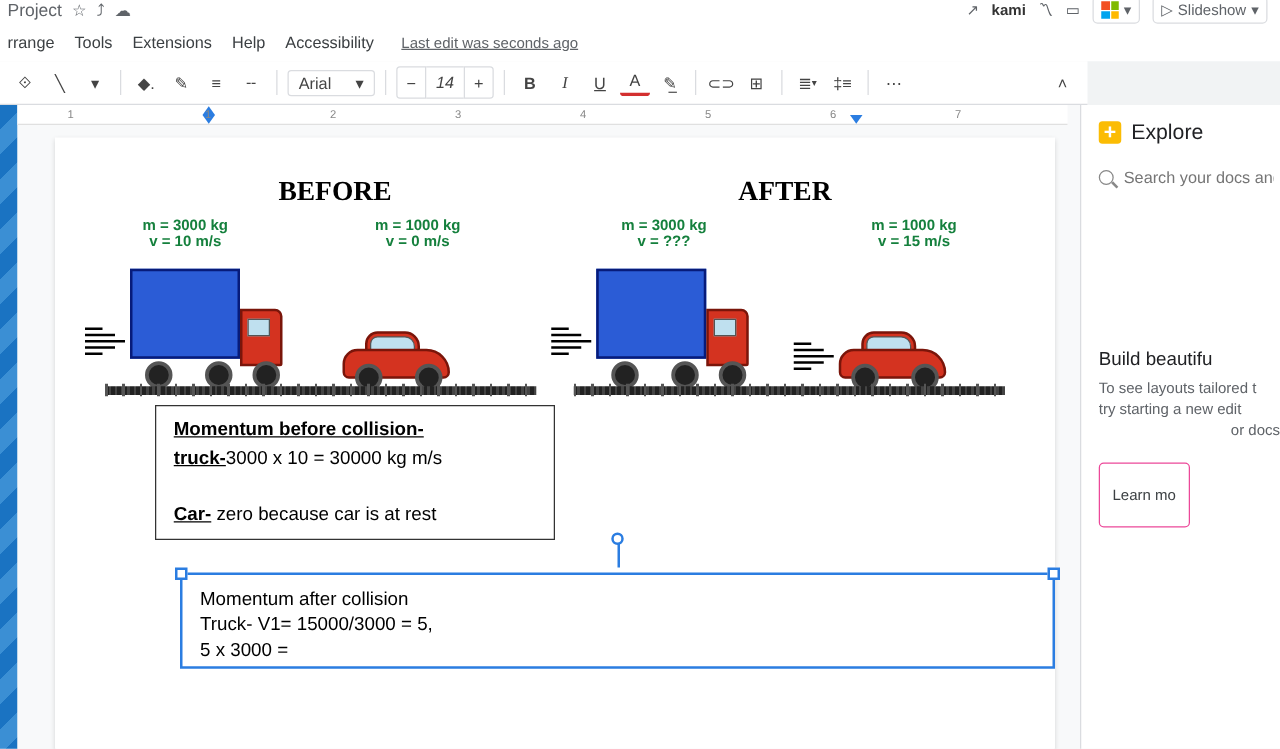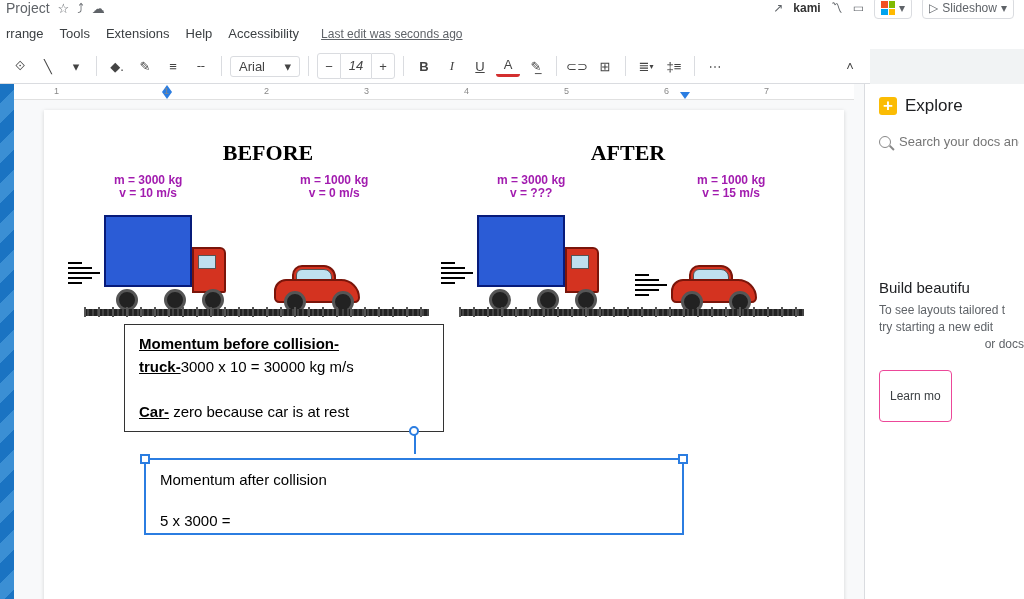--- a/index.html
+++ b/index.html
@@ -52,26 +52,26 @@
 .car { position: absolute; bottom: 11px; }
 .car .body { width: 86px; height: 24px; background: #d43320; border: 2px solid #7a150a; border-radius: 14px 22px 6px 6px; position: absolute; bottom: 10px;}
 .car .roof { width: 44px; height: 18px; background: #d43320; border: 2px solid #7a150a; border-radius: 10px 12px 0 0; position: absolute; bottom: 30px; left: 18px;}
 .car .glass { position:absolute; bottom:32px;left:22px;width:36px;height:12px;background:#bfe0ef;border:1px solid #555;border-radius:6px 8px 0 0;}
 .car .wheel.d { left: 10px; } .car .wheel.e { left: 58px; }
 
 .speed-lines { position:absolute; left:-36px; bottom:24px; }
 .speed-lines span{display:block;height:2px;background:#000;margin:3px 0;}
 .motion .speed-lines span:nth-child(1){width:14px}.motion .speed-lines span:nth-child(2){width:24px}.motion .speed-lines span:nth-child(3){width:32px}.motion .speed-lines span:nth-child(4){width:24px}.motion .speed-lines span:nth-child(5){width:14px}
 
-.lbl { position:absolute; font: bold 12px "Times New Roman",serif; color:#a21caf; text-align:center; line-height:1.1; white-space:nowrap;}
+.lbl { position:absolute; font: bold 12px "Times New Roman",serif; color:#15803d; text-align:center; line-height:1.1; white-space:nowrap;}
 
 .calc { font-family: "Times New Roman", serif; font-size: 17px; text-align:center; margin: 6px 0 10px; }
 .box1 { border: 1px solid #333; padding: 8px 14px; width: 320px; font-family: "Times New Roman", serif; font-size: 15px; line-height: 1.5; margin-left: 40px;}
 .box1 b { font-weight: bold; text-decoration: underline; }
-.sel-box { position: relative; margin: 26px 0 0 60px; width: 540px; border: 2px solid #2b7de1; padding: 10px 14px 2px; font-family: Arial; font-size: 15px; line-height:1.35;}
+.sel-box { position: relative; margin: 26px 0 0 60px; width: 700px; border: 2px solid #2b7de1; padding: 10px 14px 2px; font-family: Arial; font-size: 15px; line-height:1.35;}
 .handle { width:10px;height:10px;border:2px solid #2b7de1;background:#fff;position:absolute; }
 .handle.tl{top:-6px;left:-6px}.handle.tr{top:-6px;right:-6px}
 .rot-line{position:absolute;top:-26px;left:50%;width:2px;height:20px;background:#2b7de1;}
 .rot-dot{position:absolute;top:-34px;left:50%;width:10px;height:10px;border:2px solid #2b7de1;border-radius:50%;background:#fff;transform:translateX(-50%);}
 
 .right-panel { width: 160px; background: #fff; border-left: 1px solid #dadce0; padding: 12px 0 0 14px; font-size: 13px; color: #3c4043; }
 .explore-title { display:flex;align-items:center;gap:8px;font-size:17px;font-weight:500;color:#202124;margin-bottom:18px;}
 .explore-ic{width:18px;height:18px;background:#fbbc04;border-radius:3px;position:relative}
 .explore-ic::after{content:"+";position:absolute;color:#fff;left:4px;top:-1px;font-weight:bold}
 .search-row{display:flex;align-items:center;gap:8px;color:#5f6368;font-size:13px;margin-bottom:24px}
@@ -260,21 +260,21 @@
         <b>truck-</b><span>3000 x 10 = 30000 kg m/s</span><br><br>
         <b>Car-</b><span> zero because car is at rest</span>
       </div>
 
       <div class="sel-box">
         <div class="handle tl"></div>
         <div class="handle tr"></div>
         <div class="rot-line"></div>
         <div class="rot-dot"></div>
         <span>Momentum after collision</span><br>
-        <br>
+        <span>Truck- V1= 15000/3000 = 5,</span><br>
         <span>5 x 3000 =</span>
       </div>
     </div>
   </div>
 
   <div class="right-panel">
     <div class="explore-title">
       <div class="explore-ic"></div>
       <span>Explore</span>
     </div>

